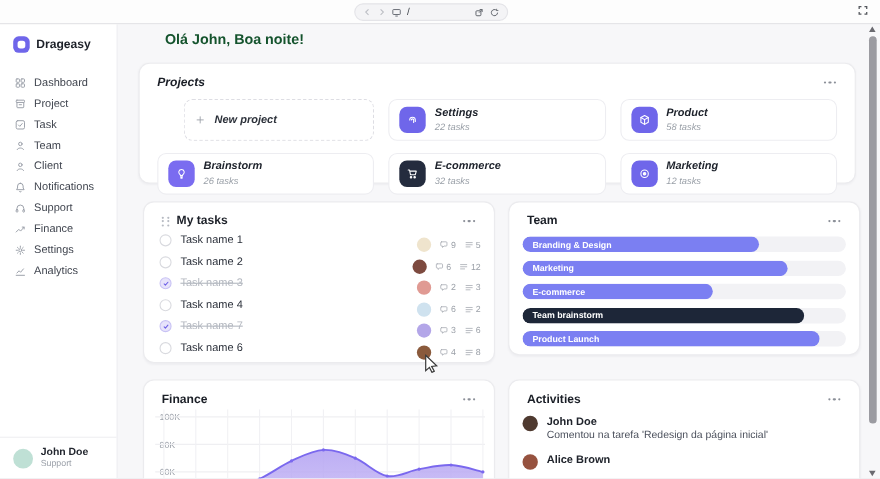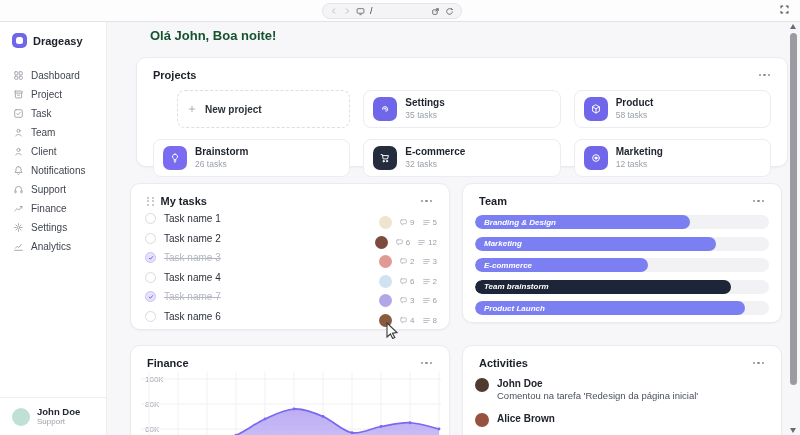--- a/index.html
+++ b/index.html
@@ -32,21 +32,21 @@
 
   
   .card{position:absolute;background:#fff;border:1px solid #ebebee;border-radius:10px;box-shadow:0 1px 2px rgba(20,25,40,.04);}
   .chead{display:flex;align-items:center;padding:11px 14px 0 16px;}
   .ctitle{font-size:11px;font-weight:bold;color:#1b1f27;}
   .dots{margin-left:auto;display:flex;gap:2px;cursor:pointer;padding:3px;}
   .dots i{width:2.5px;height:2.5px;border-radius:50%;background:#8b8f98;display:block;}
   .greeting{position:absolute;left:130px;top:28px;font-size:13px;font-weight:bold;color:#14532d;margin-left:20px;}
 
   
-  #projects{left:136px;top:57px;width:652px;height:110px;}
+  #projects{left:126px;top:57px;width:652px;height:110px;font-style:italic;}
   .ptiles{display:grid;grid-template-columns:repeat(3,1fr);gap:11px 13px;padding:9px 16px 0 16px;}
   .ptile{height:38px;border:1px solid #ededf1;border-radius:8px;display:flex;align-items:center;gap:8px;padding:0 9px;background:#fff;cursor:pointer;}
   .ptile.newp{border:1px dashed #dddde3;color:#5b6069;margin-left:24px;}
   .newp .plus{color:#9ba0a9;font-size:12px;display:flex;}
   .newp .nlabel{font-size:10px;color:#2c313a;font-weight:bold;}
   .pticon{width:24px;height:24px;border-radius:7px;display:flex;align-items:center;justify-content:center;color:#fff;flex:0 0 auto;}
   .ptname{font-size:10px;font-weight:bold;color:#1d222b;line-height:1.25;}
   .pttasks{font-size:8.5px;color:#9aa0a8;line-height:1.25;}
 
   
@@ -59,21 +59,21 @@
   .cbox.on{border-color:#c8c2f4;background:#e7e3fb;color:#6e61e6;display:flex;align-items:center;justify-content:center;}
   .tname{font-size:10px;color:#2b303a;}
   .trow.done .tname{color:#b4b8c0;text-decoration:line-through;}
   .tmeta{margin-left:auto;display:flex;align-items:center;gap:7px;}
   .tav{width:13px;height:13px;border-radius:50%;flex:0 0 auto;}
   .mstat{display:flex;align-items:center;gap:2px;color:#a7abb3;}
   .mstat .n{font-size:8px;color:#9ba0a8;}
 
   
   #team{left:462px;top:183px;width:320px;height:140px;}
-  .bars{padding:8px 12px 0 12px;display:flex;flex-direction:column;gap:7.5px;font-style:italic;}
+  .bars{padding:8px 12px 0 12px;display:flex;flex-direction:column;gap:7.5px;}
   .track{height:14px;border-radius:7px;background:#f2f2f5;overflow:hidden;}
   .bar{height:14px;border-radius:7px;display:flex;align-items:center;padding:0 9px;}
   .bar span{font-size:8px;font-weight:bold;color:#fff;white-space:nowrap;}
 
   
   #finance{left:130px;top:345px;width:320px;height:150px;}
   .ylab{position:absolute;font-size:8px;color:#9ba0a9;left:14px;}
   .chartwrap{position:absolute;left:10px;top:26px;width:300px;height:120px;}
 
   
@@ -271,21 +271,21 @@
         </div>
         <div class="ptile">
           <span class="pticon" style="background:#6f66ea">
             <svg width="12" height="12" viewBox="0 0 16 16" fill="none" stroke="currentColor" stroke-width="1.3" stroke-linecap="round" stroke-linejoin="round">
               <path d="M4.6 8.2a3.4 3.4 0 0 1 6.8 0v1.6"></path>
               <path d="M6.6 8.2a1.4 1.4 0 0 1 2.8 0v3"></path>
             </svg>
           </span>
     <span>
             <div class="ptname">Settings</div>
-    <div class="pttasks">35 tasks</div>
+    <div class="pttasks">22 tasks</div>
           </span>
         </div>
         <div class="ptile">
           <span class="pticon" style="background:#6f66ea">
             <svg width="12" height="12" viewBox="0 0 16 16" fill="none" stroke="currentColor" stroke-width="1.3" stroke-linecap="round" stroke-linejoin="round">
               <path d="M8 2.6l4.5 2.5v5.8L8 13.4 3.5 10.9V5.1z"></path>
               <path d="M3.5 5.1L8 7.7l4.5-2.6M8 7.7v5.7"></path>
             </svg>
           </span>
     <span>

